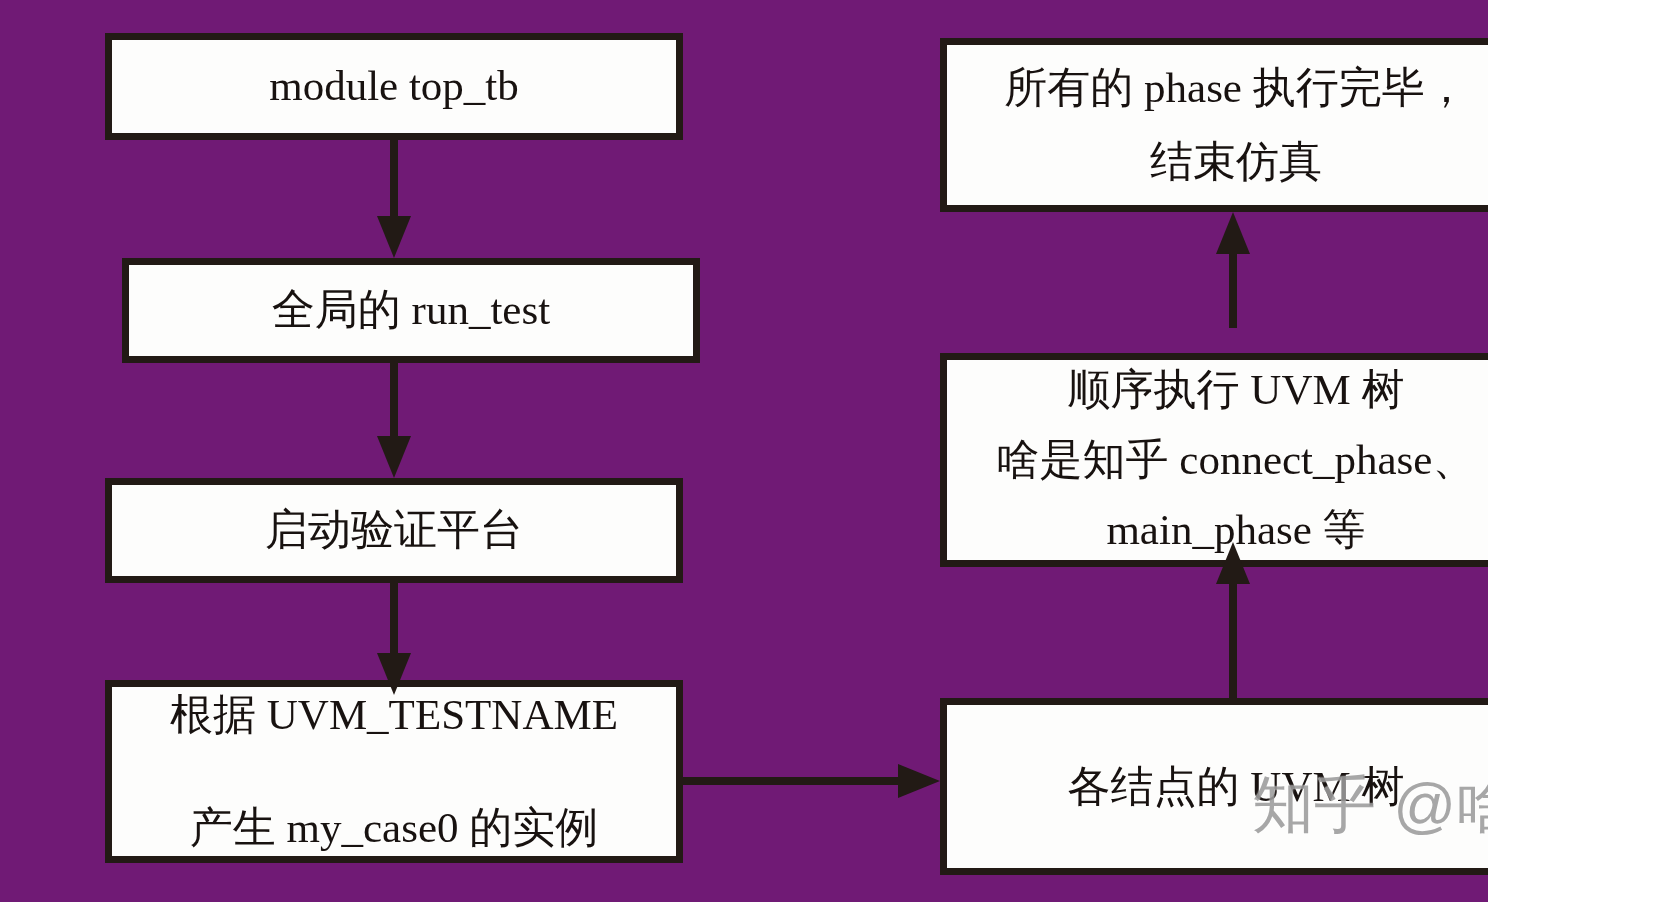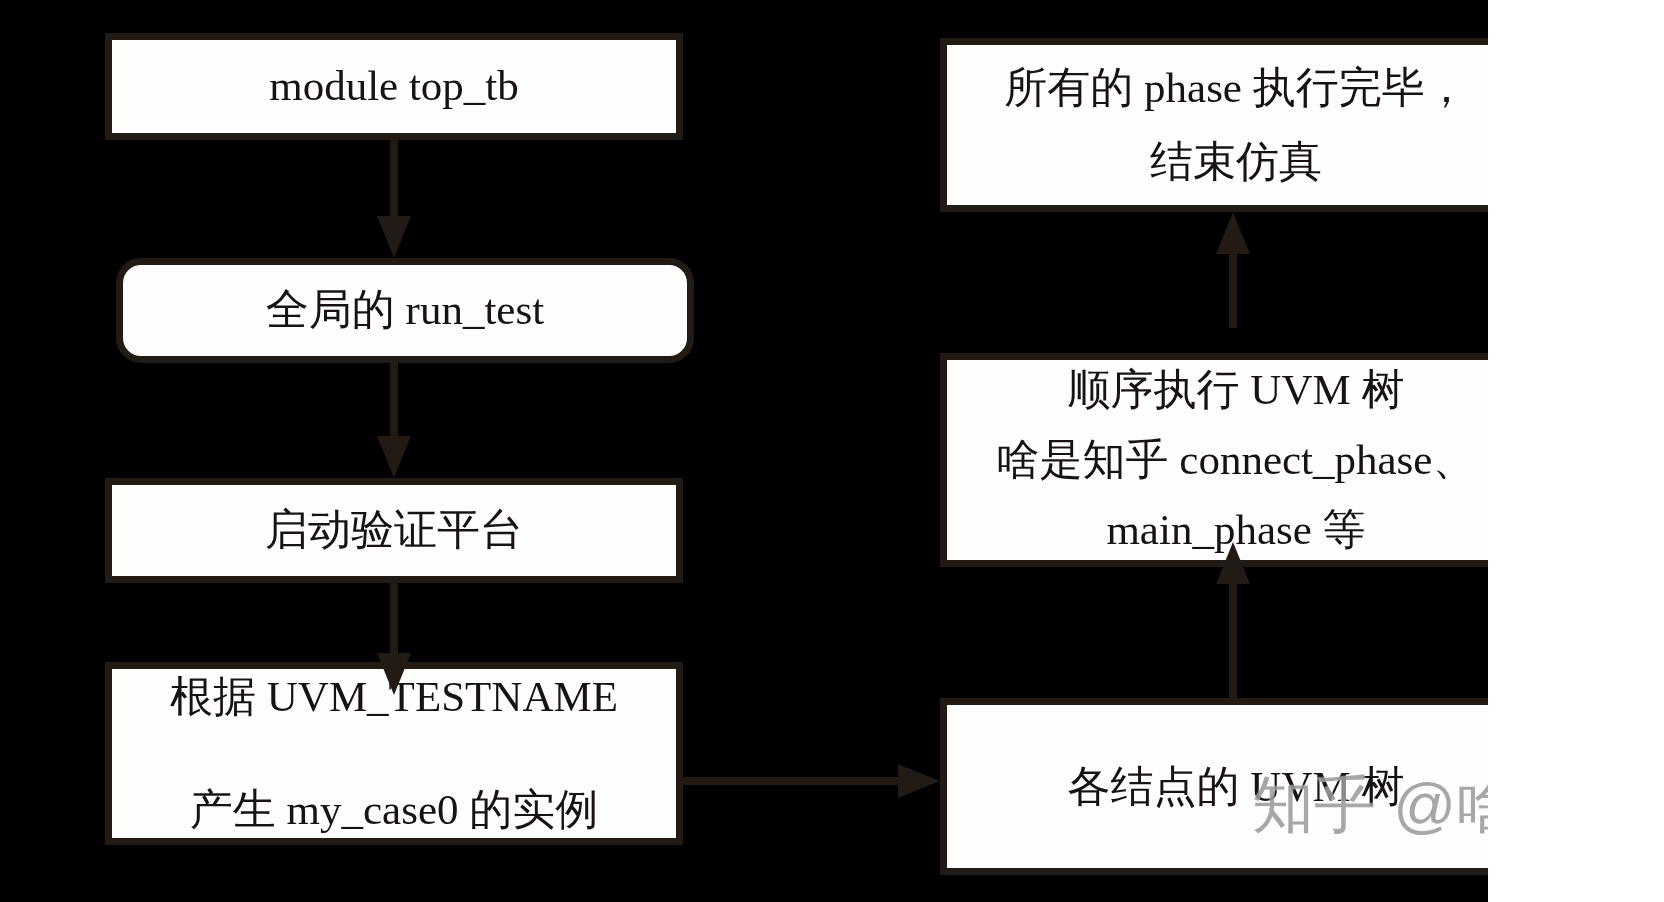--- a/index.html
+++ b/index.html
@@ -1,20 +1,20 @@
 <!DOCTYPE html>
 <html><head>
 <meta charset="utf-8">
 <style>
   html, body { margin: 0; padding: 0; }
   .screen {
     position: relative;
     width: 1488px;
     height: 902px;
-    background: #000000;
+    background: #701a75;
     overflow: hidden;
     font-family: "Liberation Serif", "DejaVu Serif", serif;
     color: #181210;
   }
   .node {
     position: absolute;
     box-sizing: border-box;
     border: 7px solid #221a15;
     background: #fdfdfc;
     display: flex;
@@ -26,23 +26,23 @@
     line-height: 1.5;
   }
   .node .line { white-space: nowrap; }
   .lh-l4 .line { line-height: 80px; }
   .lh-r1 .line { line-height: 74px; }
   .lh-r2 .line { line-height: 70px; }
   .lh-r3 .line { line-height: 80px; }
 
   
   #n-top-tb        { left: 105px; top: 33px;  width: 578px; height: 107px; }
-  #n-run-test      { left: 116px; top: 258px; width: 578px; height: 105px; border-radius: 25px; }
+  #n-run-test      { left: 122px; top: 258px; width: 578px; height: 105px; }
   #n-start-plat    { left: 105px; top: 478px; width: 578px; height: 105px; }
-  #n-create-case   { left: 105px; top: 662px; width: 578px; height: 183px; gap: 33px; }
+  #n-create-case   { left: 105px; top: 680px; width: 578px; height: 183px; gap: 33px; }
   #n-phases-done   { left: 940px; top: 38px;  width: 592px; height: 174px; text-align: right; }
   #n-connect-phase { left: 940px; top: 328px; width: 592px; height: 214px; margin-top: 25px; }
   #n-build-phase   { left: 940px; top: 698px; width: 592px; height: 177px; }
 
   
   .stem-v { position: absolute; width: 8px;  background: #221a15; }
   .stem-h { position: absolute; height: 8px; background: #221a15; }
   .head { position: absolute; width: 0; height: 0; }
   .head-down  { border-left: 17px solid transparent; border-right: 17px solid transparent; border-top: 42px solid #221a15; }
   .head-up    { border-left: 17px solid transparent; border-right: 17px solid transparent; border-bottom: 42px solid #221a15; }

